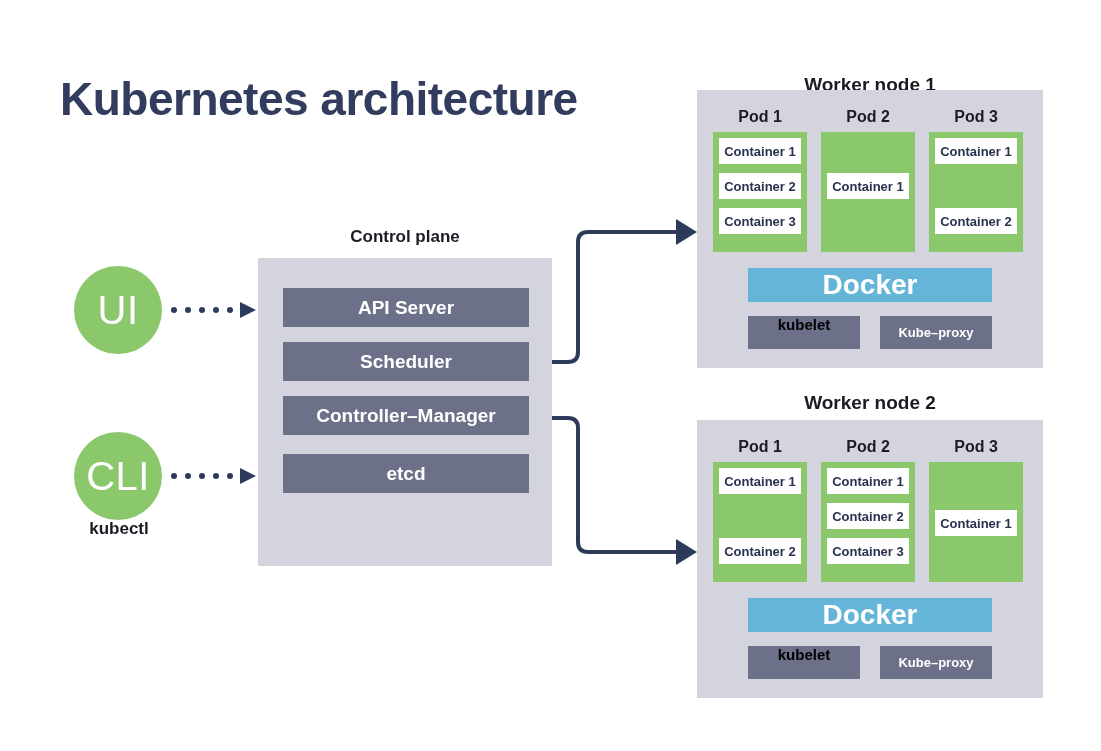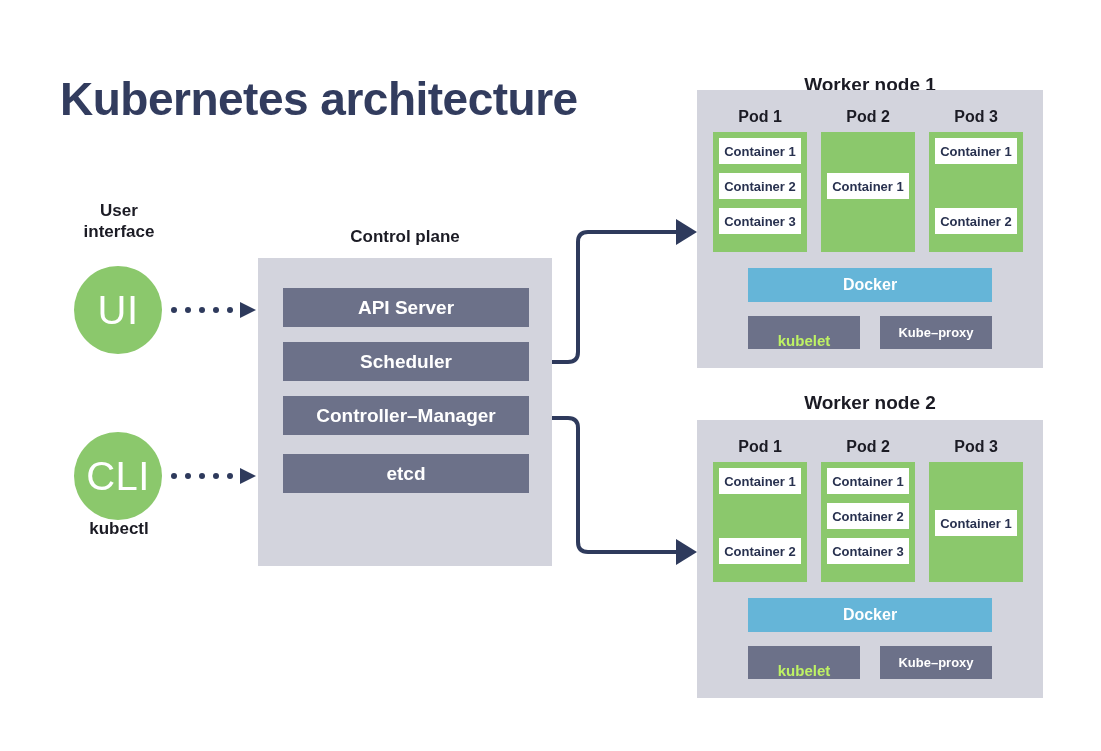--- a/index.html
+++ b/index.html
@@ -133,38 +133,38 @@
   }
 
   .docker-bar {
     position: absolute;
     left: 51px;
     top: 178px;
     width: 244px;
     height: 34px;
     background: #65b5d8;
     color: #ffffff;
-    font-size: 16px;
+    font-size: 28px;
     font-weight: bold;
     display: flex;
     align-items: center;
     justify-content: center;
   }
   .kubelet-box {
     position: absolute;
     left: 51px;
     top: 226px;
     width: 112px;
     height: 33px;
     background: #6c7189;
-    color: #bef264;
+    color: #000000;
     font-size: 15px;
     font-weight: bold;
     display: flex;
-    align-items: flex-end;
+    align-items: flex-start;
     justify-content: center;
   }
   .kubeproxy-box {
     position: absolute;
     left: 183px;
     top: 226px;
     width: 112px;
     height: 33px;
     background: #6c7189;
     color: #ffffff;
@@ -175,24 +175,20 @@
     justify-content: center;
   }
 </style>
 </head>
 <body>
 
 <div id="canvas">
 
   <div class="abs" id="title">Kubernetes architecture</div>
 
-  <div class="abs side-label" id="ui-label">
-    <div>User</div>
-    <div>interface</div>
-  </div>
 
   <div class="abs circle" id="ui-circle">
     <span>UI</span>
   </div>
 
   <div class="abs dotarrow" id="ui-dotarrow">
     <svg width="86" height="16" viewBox="0 0 86 16" xmlns="http://www.w3.org/2000/svg">
       <g fill="#2e3a5c">
         <circle cx="4" cy="8" r="3"></circle>
         <circle cx="18" cy="8" r="3"></circle>

